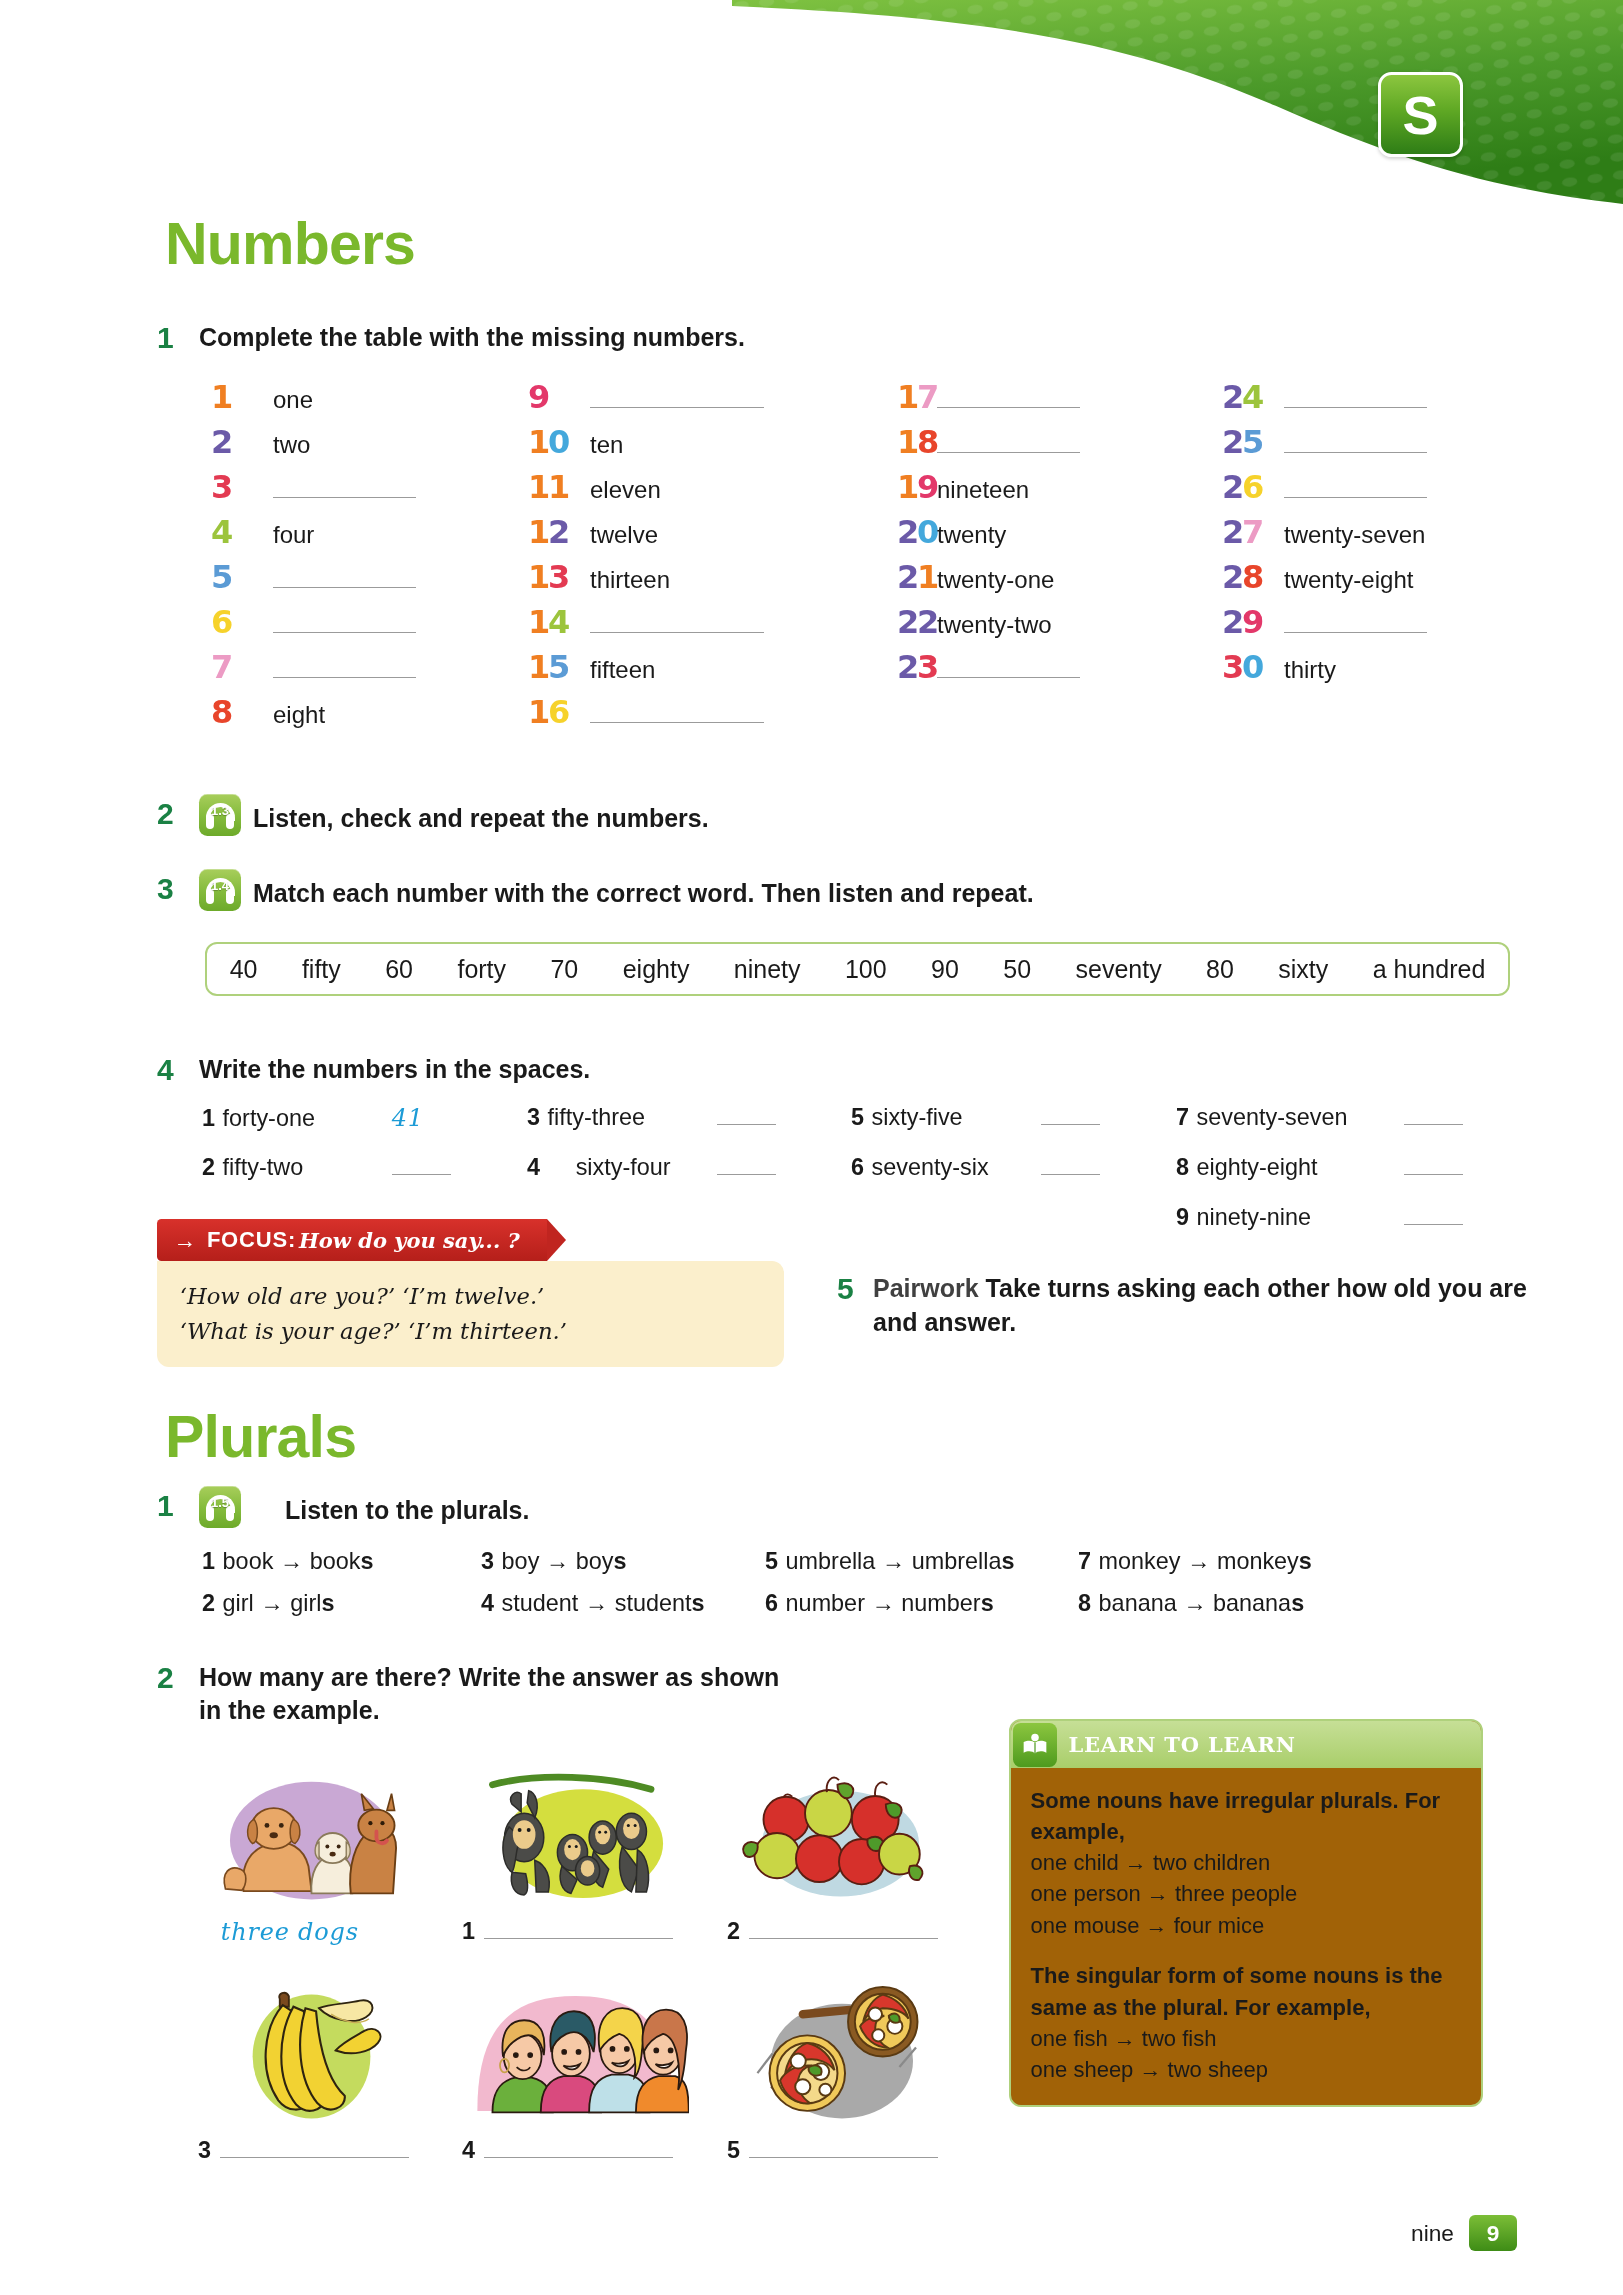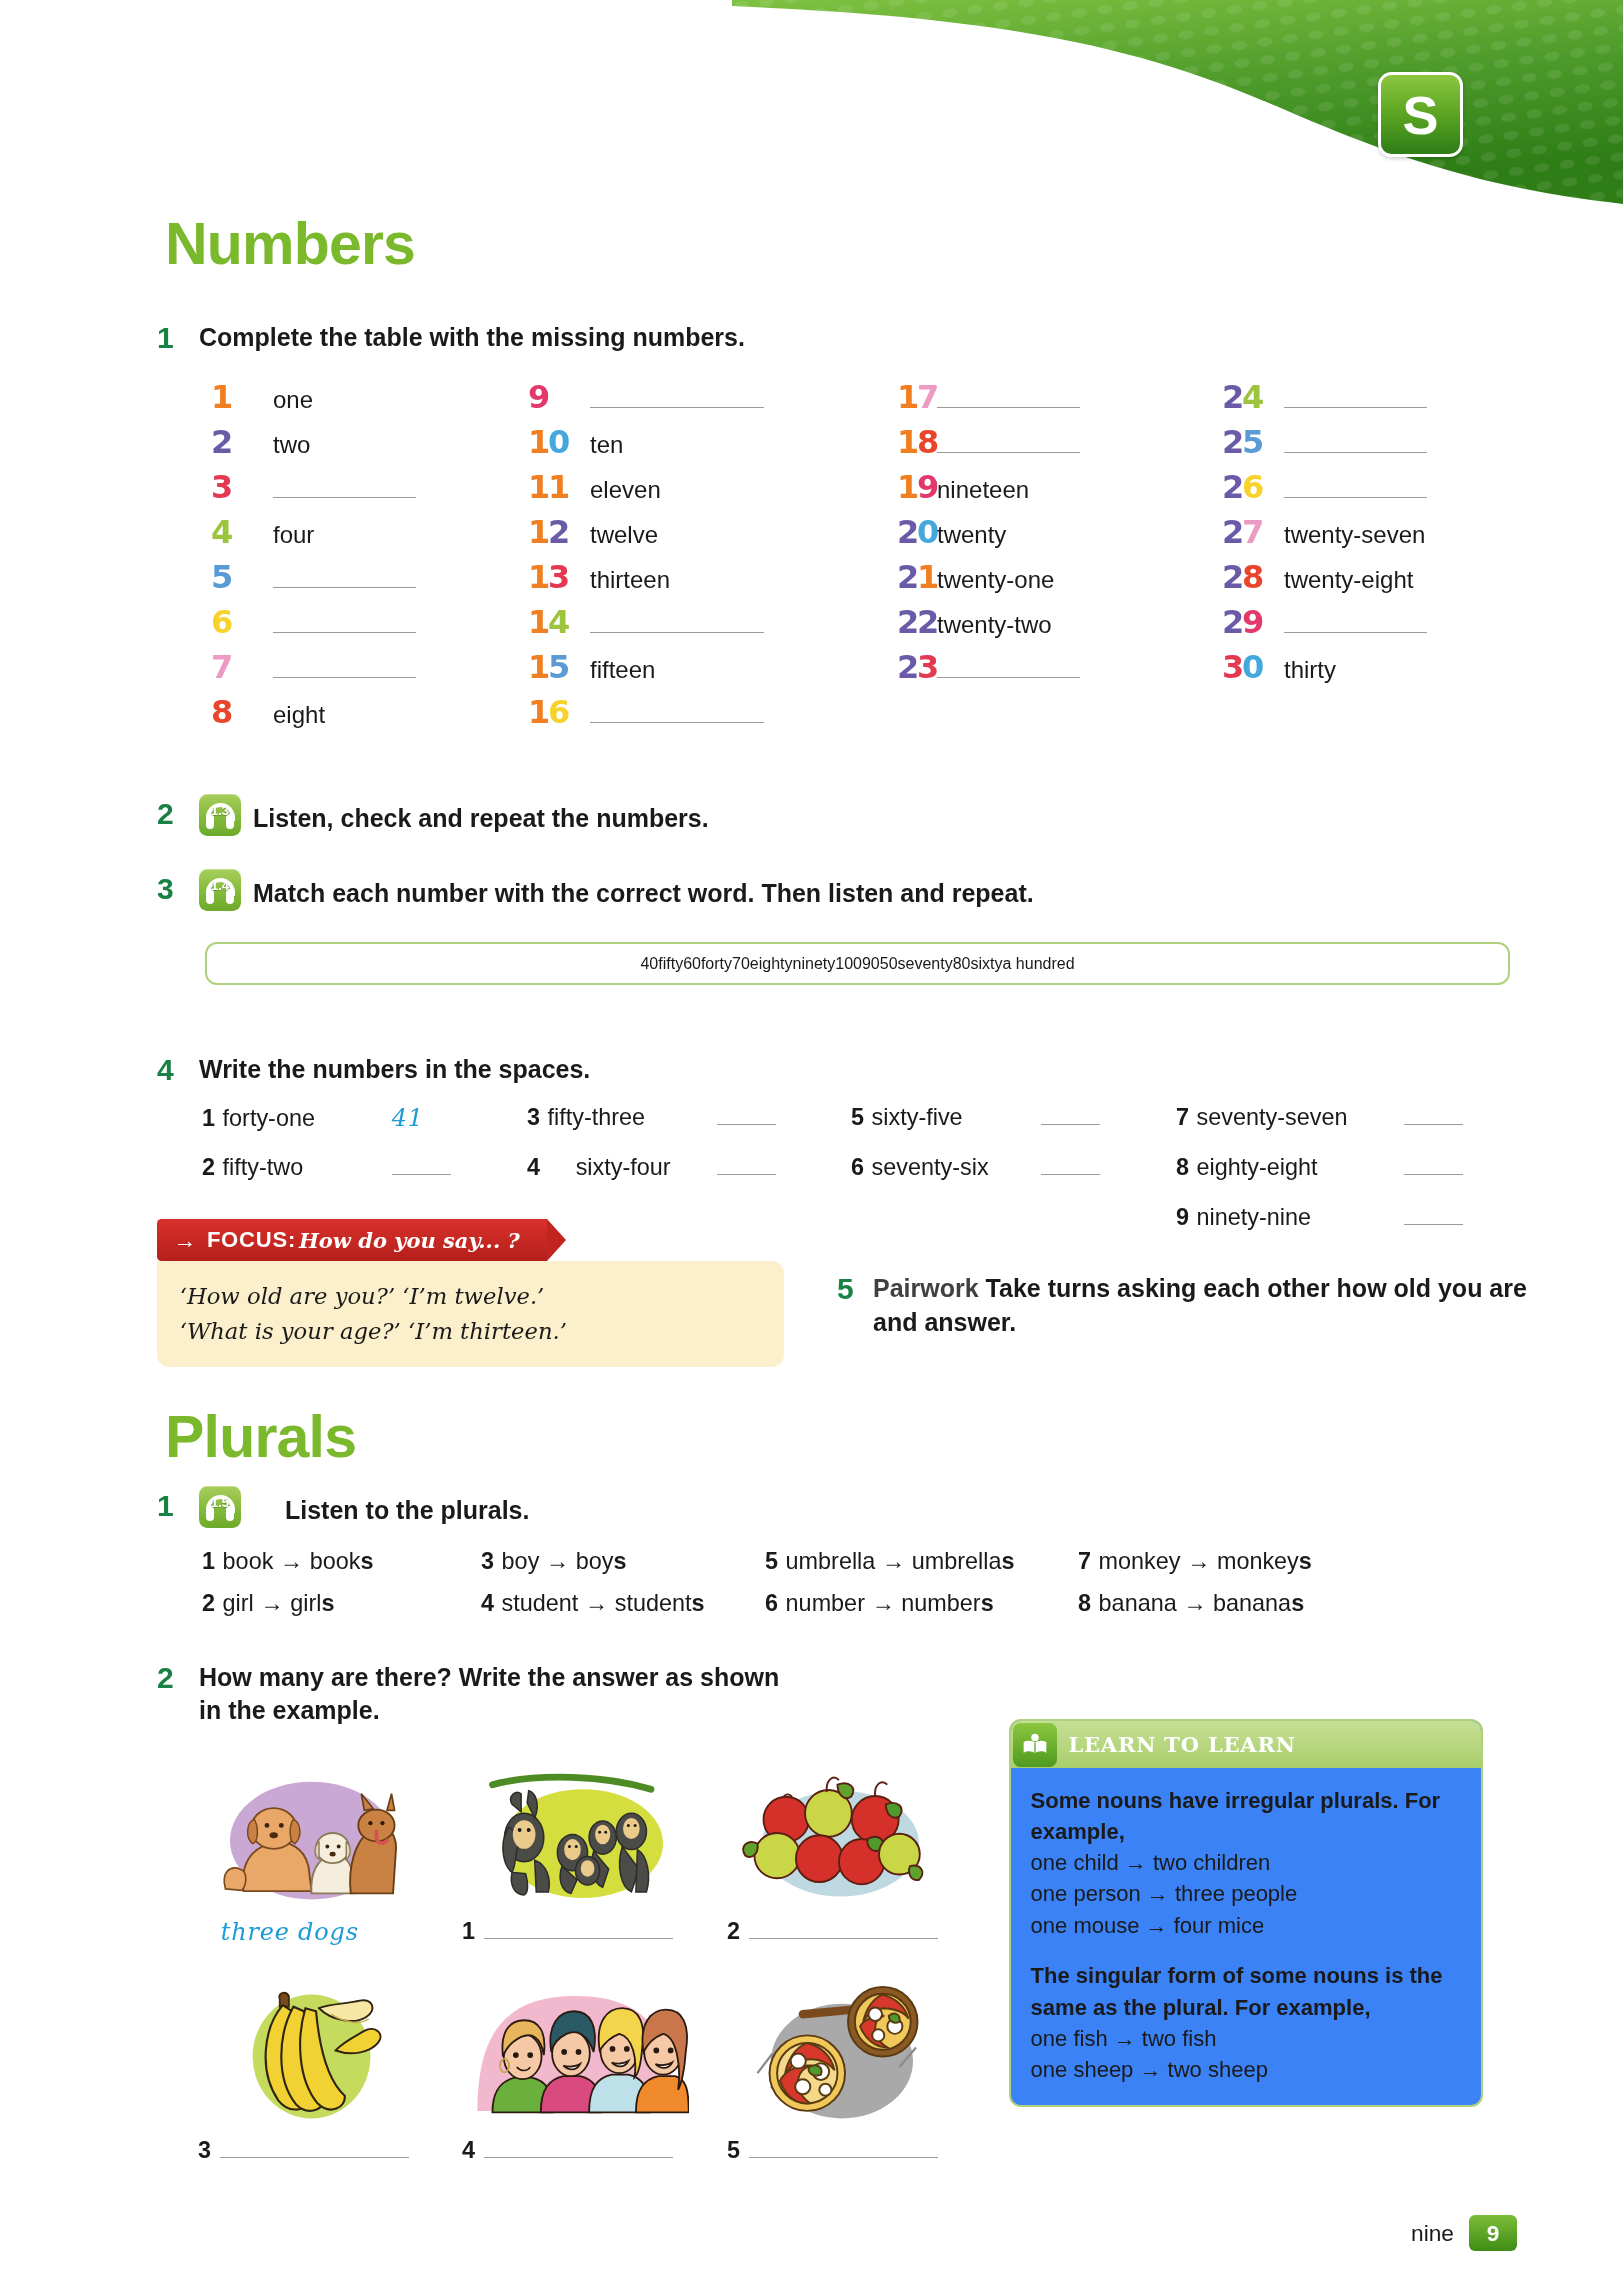--- a/index.html
+++ b/index.html
@@ -72,22 +72,22 @@
     font-size: 32px; font-weight: bold; font-family: "DejaVu Sans", sans-serif;
     width: 62px; flex: none; letter-spacing: -2.3px; line-height: 1;
   }
   .num-word { font-size: 24px; line-height: 1; }
   .blank { display: inline-block; border-bottom: 1.5px solid #9b9b9b; }
 
   
   .wordbank {
     border: 2.3px solid #AFD17C; border-radius: 12px;
     padding: 10.6px 22.7px; display: flex; align-items: center;
-    justify-content: center; 
-    font-size: 16px;
+    justify-content: space-between; 
+    font-size: 25px;
   }
 
   
   .ex4-item { font-size: 23.4px; display: flex; align-items: baseline; gap: 7.6px; }
   .ex4-item .idx { font-weight: bold; }
   .hand {
     font-family: "DejaVu Serif", serif; font-style: italic;
     color: #1C9BD6; font-size: 24px; letter-spacing: 0.8px;
   }
 
@@ -119,21 +119,21 @@
 
   
   .pic { border-radius: 4.5px; overflow: hidden; }
   .pic svg { display: block; }
   .pic-label { font-size: 23.4px; display: flex; align-items: baseline; gap: 9px; margin-top: 7.6px; }
   .pic-label .idx { font-weight: bold; }
 
   
   .l2l {
     border: 2.3px solid #AFD17C; border-radius: 12px; overflow: hidden;
-    background: #3b82f6;
+    background: #a16207;
   }
   .l2l-head {
     height: 47px; display: flex; align-items: center;
     background: linear-gradient(180deg,#C6DF96 0%,#A9CE6A 100%);
   }
   .l2l-icon {
     width: 44px; height: 44px; margin: 0 12px 0 1.5px; border-radius: 7.6px; flex: none;
     background: linear-gradient(180deg,#8CC63F 0%,#4E9A1E 100%);
     display: flex; align-items: center; justify-content: center;
   }

